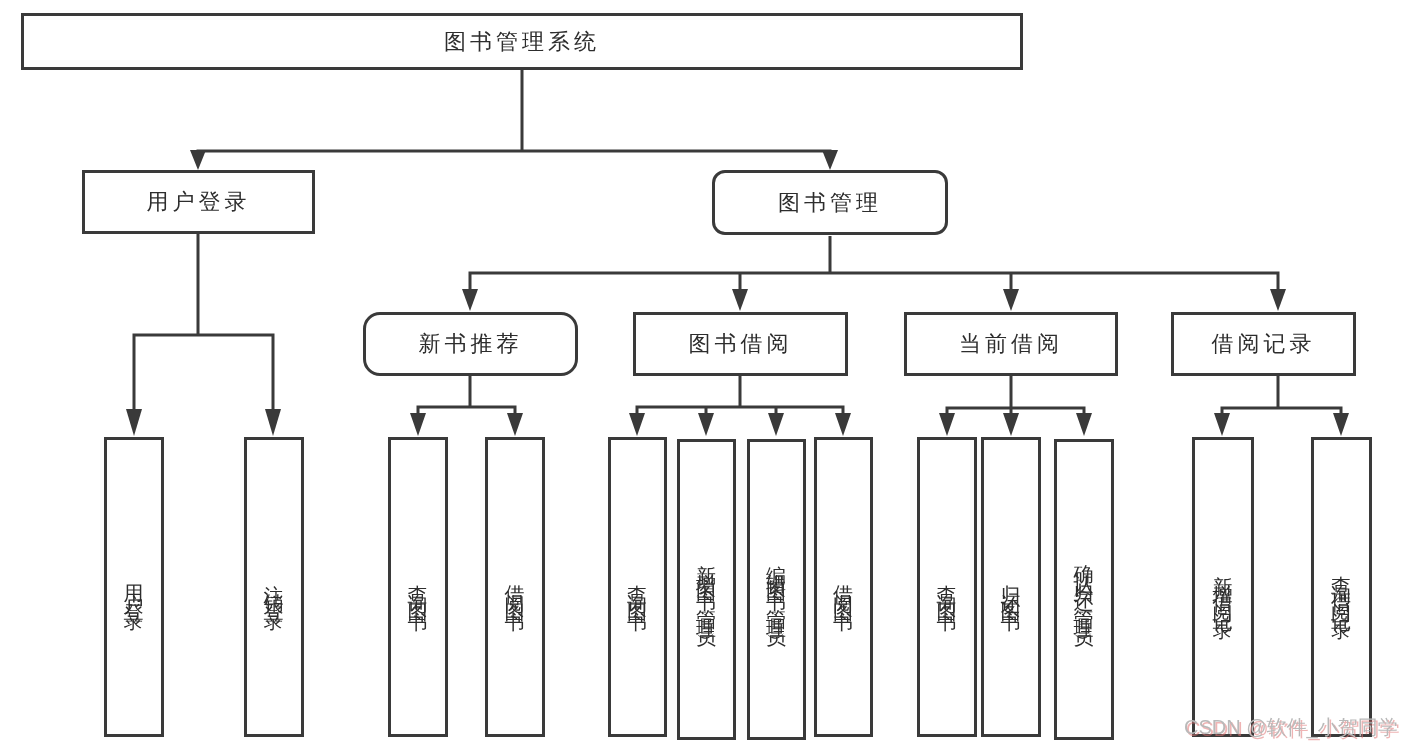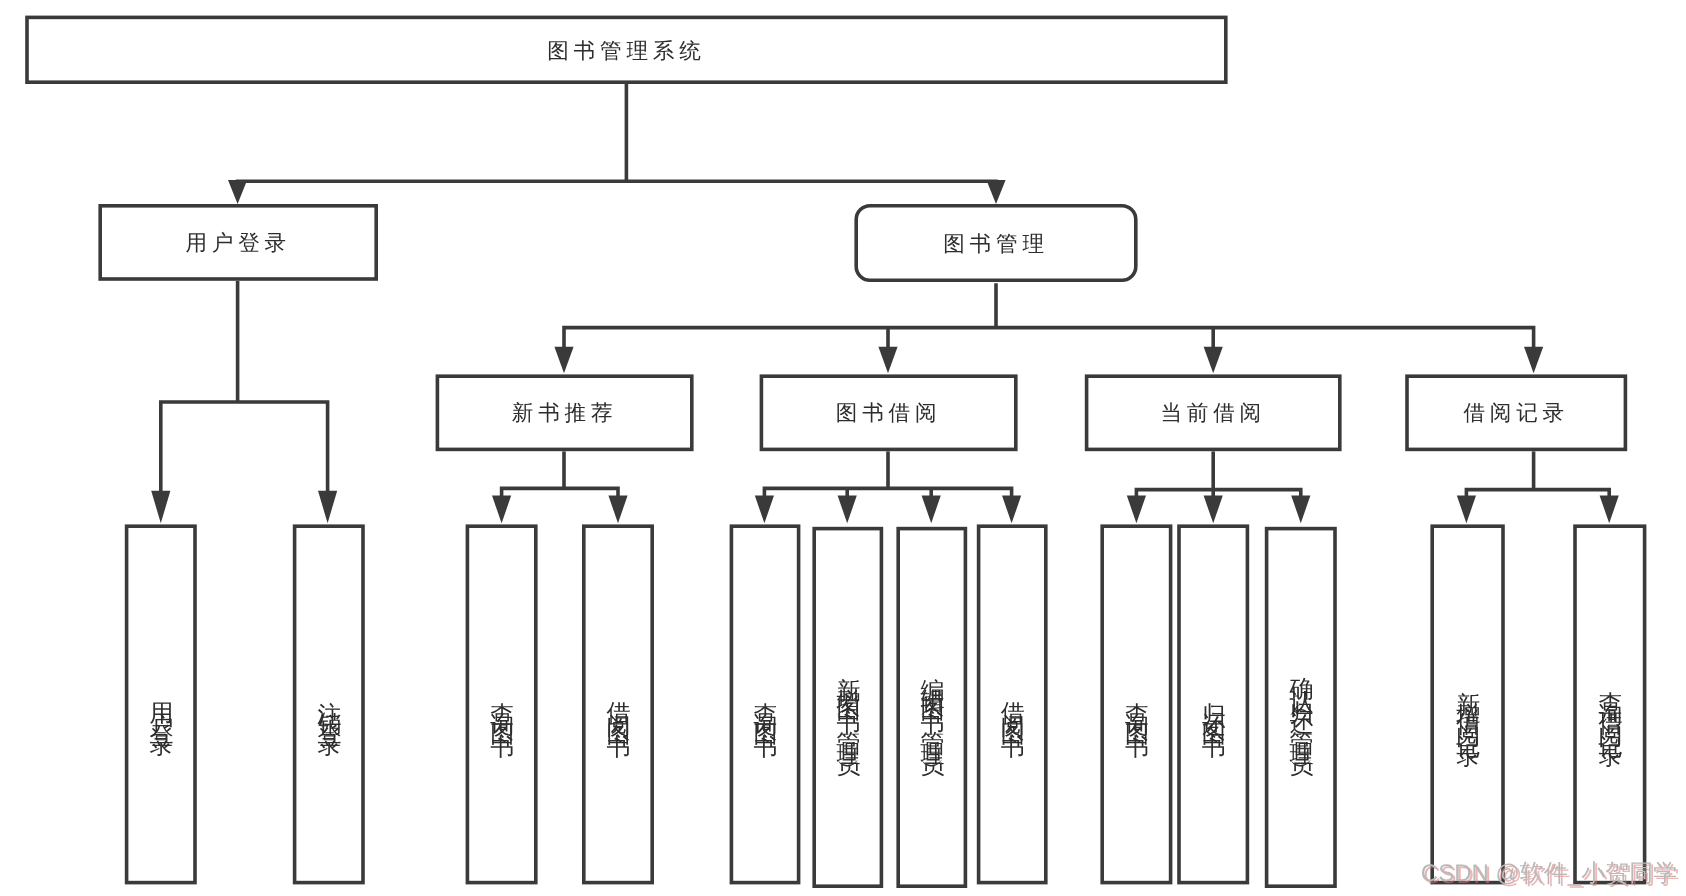--- a/index.html
+++ b/index.html
@@ -25,21 +25,21 @@
     position: absolute;
     box-sizing: border-box;
     background: #ffffff;
     border: 3px solid #3a3a3a;
     display: flex;
     align-items: center;
     justify-content: center;
     z-index: 2;
   }
   .hnode span {
-    font-size: 18px;
+    font-size: 22px;
     letter-spacing: 4px;
     color: #2d2d2d;
     white-space: nowrap;
   }
   .leaf {
     position: absolute;
     box-sizing: border-box;
     background: #ffffff;
     border: 3px solid #3a3a3a;
     top: 437px;
@@ -127,21 +127,21 @@
     <span>图书管理系统</span>
   </div>
 
   <div class="hnode" style="left:82px; top:170px; width:233px; height:64px;">
     <span>用户登录</span>
   </div>
   <div class="hnode" style="left:712px; top:170px; width:236px; height:65px;border-radius:13px;">
     <span>图书管理</span>
   </div>
 
-  <div class="hnode" style="left:363px; top:312px; width:215px; height:64px;">
+  <div class="hnode" style="left:363px; top:312px; width:215px; height:64px;border-radius:17px;">
     <span>新书推荐</span>
   </div>
   <div class="hnode" style="left:904px; top:312px; width:214px; height:64px;">
     <span>当前借阅</span>
   </div>
   <div class="hnode" style="left:633px; top:312px; width:215px; height:64px;">
     <span>图书借阅</span>
   </div>
   <div class="hnode" style="left:1171px; top:312px; width:185px; height:64px;">
     <span>借阅记录</span>

